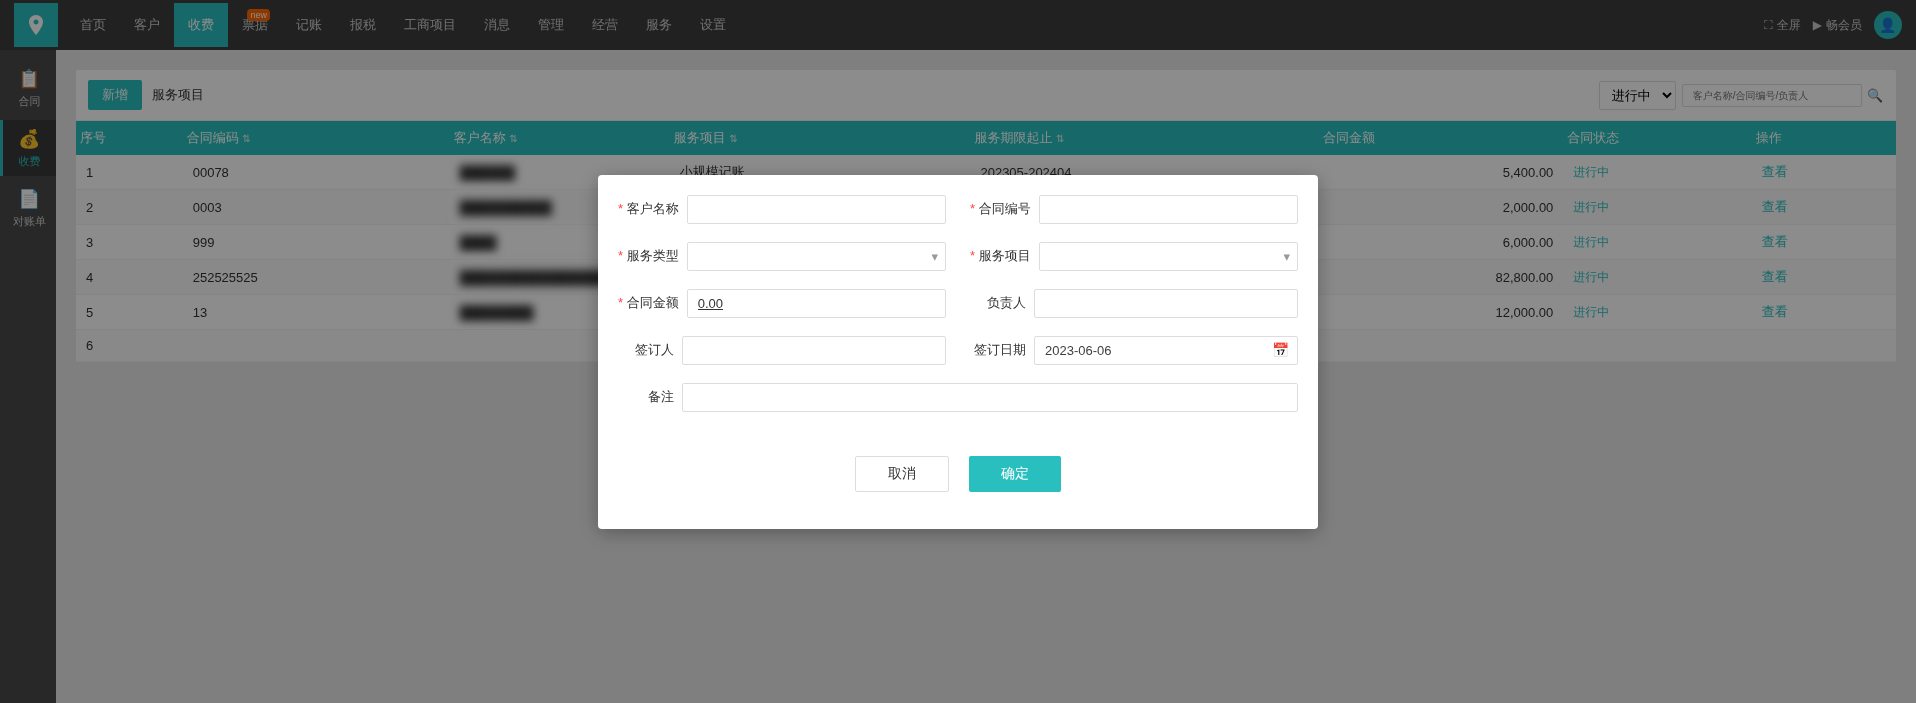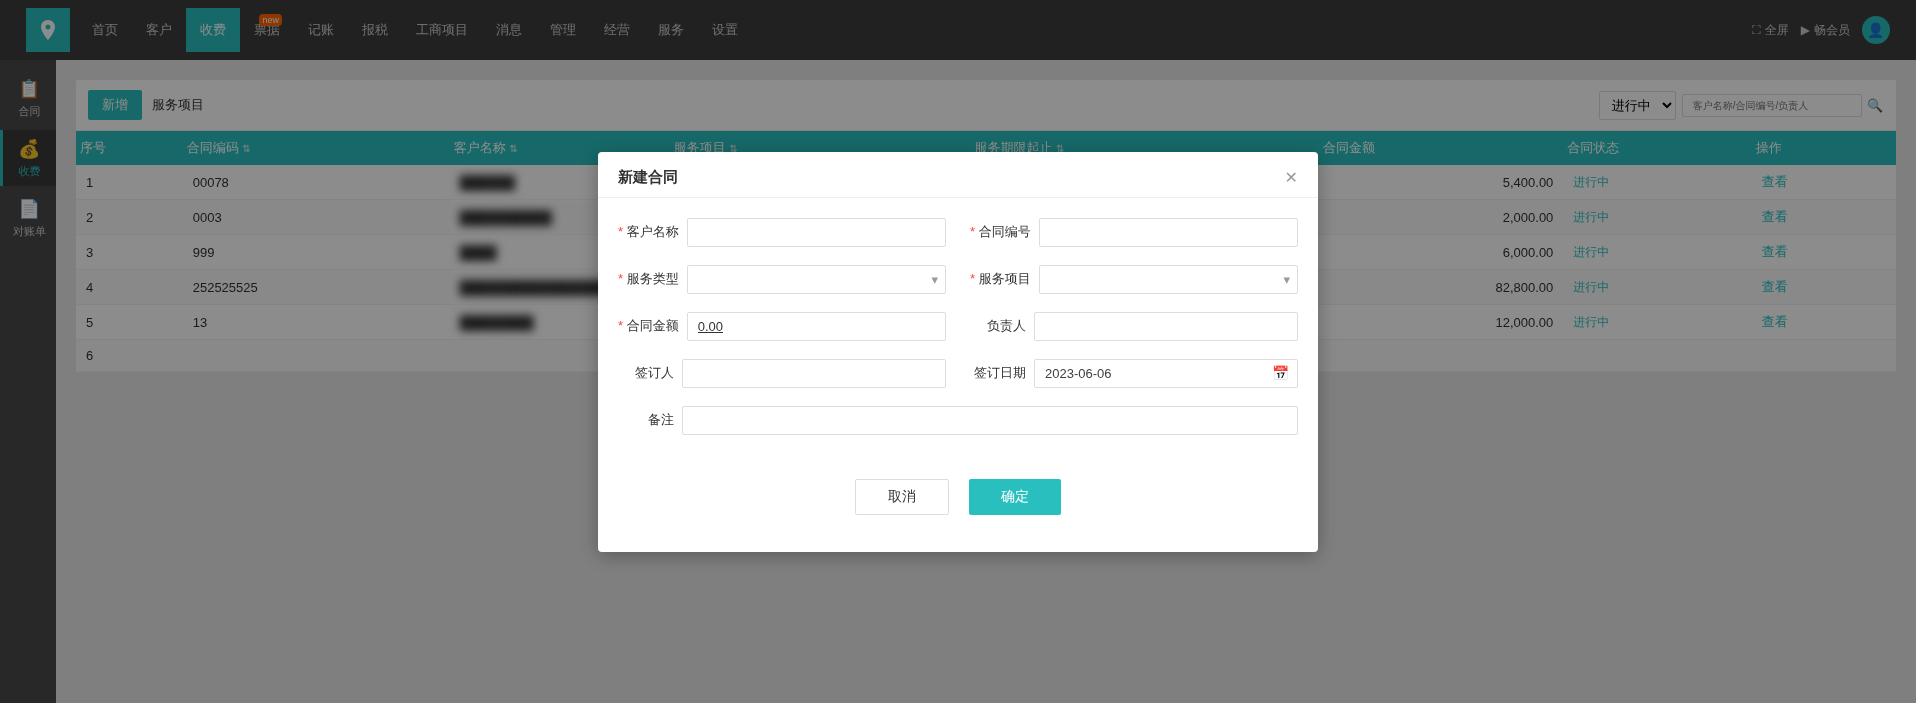--- a/index.html
+++ b/index.html
@@ -1,24 +1,24 @@
 <!DOCTYPE html>
 <html><head>
   <meta charset="utf-8">
   <style>
     * { box-sizing: border-box; margin: 0; padding: 0; }
     body { font-family: "Microsoft YaHei", Arial, sans-serif; font-size: 13px; background: #e8e8e8; }
 
     
     .top-nav {
-      height: 60px;
+      height: 50px;
       background: #3d3d3d;
       display: flex;
       align-items: center;
-      padding: 0 26px;
+      padding: 0 14px;
       color: #ccc;
     }
     .top-nav .logo {
       width: 44px;
       height: 44px;
       background: #2abfbf;
       display: flex;
       align-items: center;
       justify-content: center;
       margin-right: 8px;
@@ -474,24 +474,20 @@
       <td><span class="action-link"></span></td>
     </tr>
           </tbody>
       </table>
     </div>
   </div>
 </div>
 
 <div class="overlay">
   <div class="dialog">
-    <div class="dialog-header">
-      <span class="dialog-title">新建合同</span>
-      <span class="dialog-close">✕</span>
-    </div>
     <div class="dialog-body">
 
       <div class="form-row">
         <div class="form-group">
           <label class="form-label required">客户名称</label>
           <input class="form-input" type="text" style="">
         </div>
         <div class="form-group">
           <label class="form-label required">合同编号</label>
           <input class="form-input" type="text" style="">

